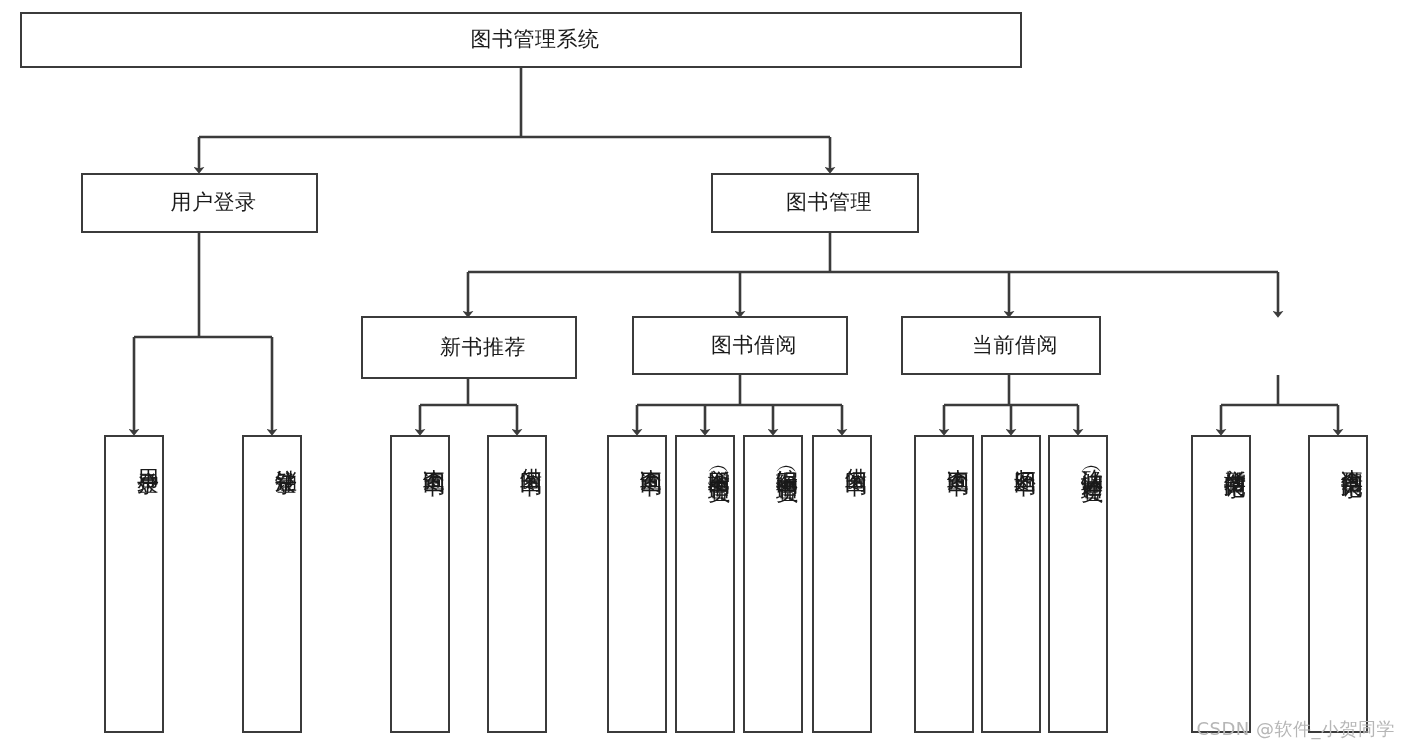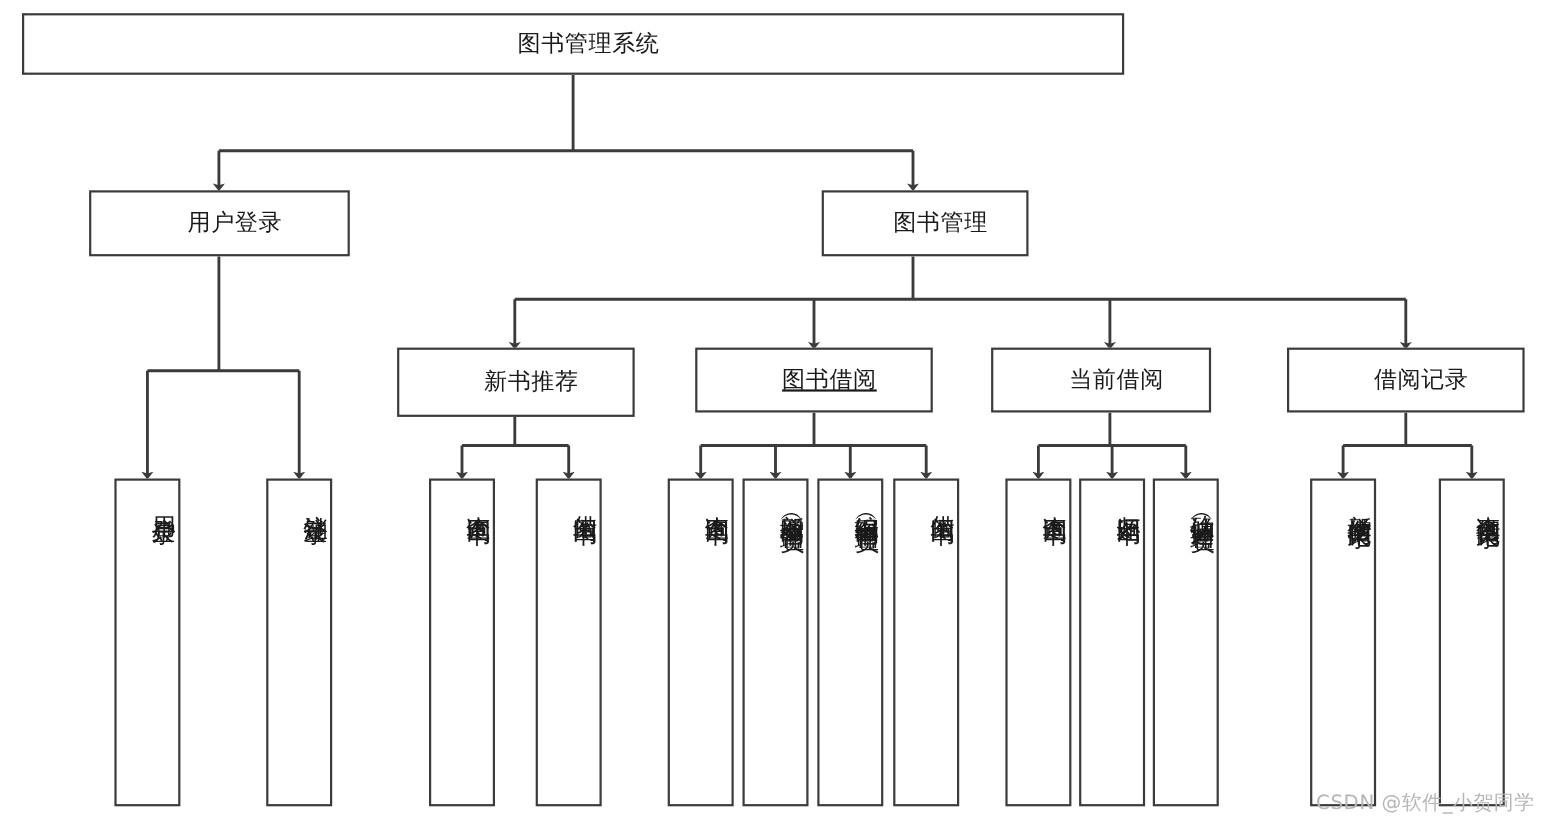--- a/index.html
+++ b/index.html
@@ -130,39 +130,36 @@
   </svg>
 
   <div class="node horiz" style="left:20px; top:12px; width:1002px; height:56px;">
     <span class="node-label">图书管理系统</span>
   </div>
 
   <div class="node horiz" style="left:81px; top:173px; width:237px; height:60px;">
     <span class="node-label">用户登录</span>
   </div>
 
-  <div class="node horiz" style="left:711px; top:173px; width:188px; height:60px;margin-left:36px;">
+  <div class="node horiz" style="left:711px; top:173px; width:208px; height:60px;">
     <span class="node-label">图书管理</span>
   </div>
 
   <div class="node horiz" style="left:361px; top:316px; width:216px; height:63px;">
     <span class="node-label">新书推荐</span>
   </div>
 
-  <div class="node horiz" style="left:632px; top:316px; width:216px; height:59px;text-decoration:underline;">
+  <div class="node horiz" style="left:632px; top:316px; width:216px; height:59px;">
     <span class="node-label">图书借阅</span>
   </div>
 
   <div class="node horiz" style="left:901px; top:316px; width:200px; height:59px;">
     <span class="node-label">当前借阅</span>
   </div>
 
-  <div class="node horiz" style="left:1170px; top:316px; width:216px; height:59px;">
-    <span class="node-label">借阅记录</span>
-  </div>
 
   <div class="node vert" style="left:104px; top:435px; width:60px; height:298px;">
     <span class="node-label">用户登录</span>
   </div>
 
   <div class="node vert" style="left:242px; top:435px; width:60px; height:298px;">
     <span class="node-label">注销登录</span>
   </div>
 
   <div class="node vert" style="left:390px; top:435px; width:60px; height:298px;">

